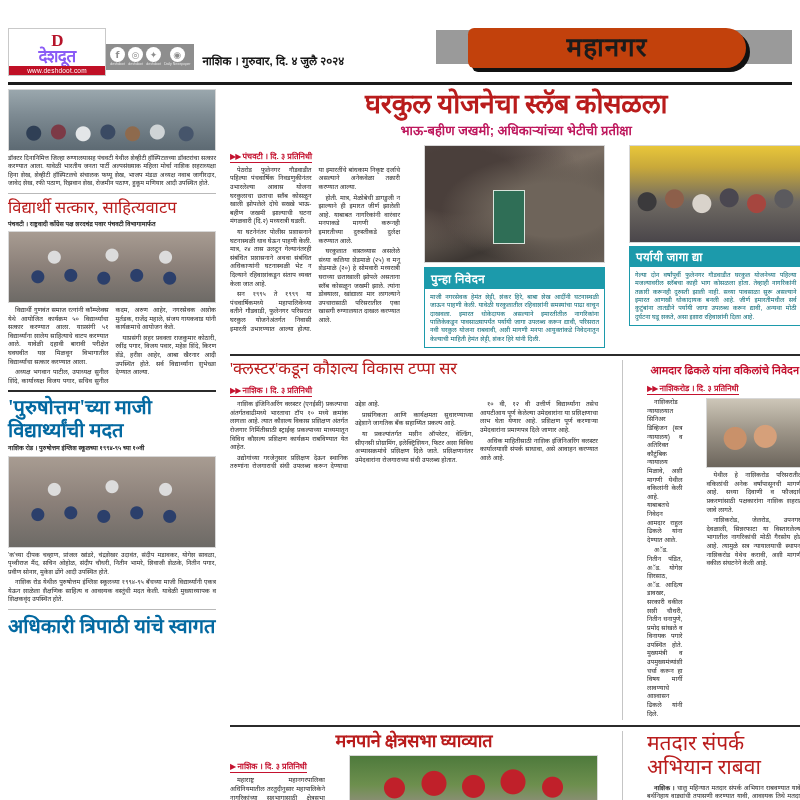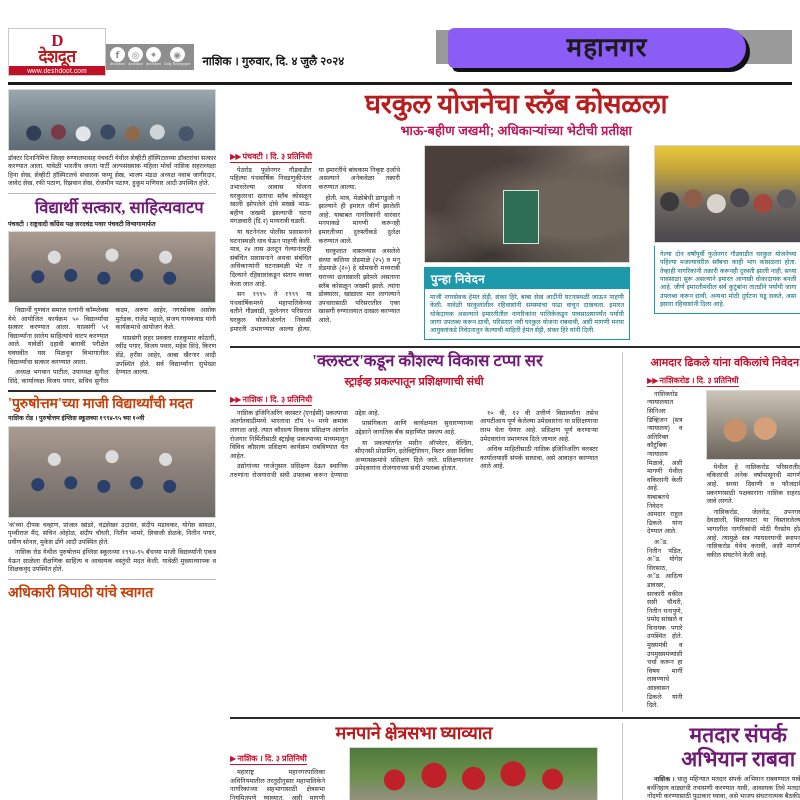--- a/index.html
+++ b/index.html
@@ -31,21 +31,21 @@
     align-items:center;
     position:relative;overflow:hidden;
   }
   .logo-d{
     position:absolute;top:2px;left:50%;transform:translateX(-50%);
     font-size:17px;font-weight:bold;color:#b6142a;
     font-family:"Liberation Serif","DejaVu Serif",serif;
     letter-spacing:-1px;
   }
   .logo-word{
-    font-size:17px;font-weight:bold;color:#b91c1c;
+    font-size:17px;font-weight:bold;color:#8b5cf6;
     line-height:1;margin-bottom:1px;letter-spacing:-0.5px;
   }
   .logo-url{
     width:100%;background:#c01026;color:#fff;
     font-size:6.5px;text-align:center;line-height:9px;height:9px;
     letter-spacing:0.2px;
   }
   .social-strip{
     display:flex;align-items:center;gap:3px;
     background:#8e8e8e;height:26px;align-self:flex-end;
@@ -69,23 +69,23 @@
     flex:1;display:flex;justify-content:flex-end;align-items:flex-start;
     position:relative;
   }
   .banner-grey{
     position:absolute;right:0;top:2px;
     width:356px;height:34px;background:#9a9a9a;
   }
   .banner-pill{
     position:relative;
     width:278px;height:40px;margin-right:46px;
-    background:#8b5cf6;border-radius:8px 26px 26px 8px;
+    background:#c2410c;border-radius:8px 26px 26px 8px;
     box-shadow:4px 4px 0 #111;
-    display:flex;align-items:center;justify-content:center;padding-left:20px;
+    display:flex;align-items:center;justify-content:center;
   }
   .banner-pill span{
     font-size:26px;font-weight:bold;color:#1b1b1b;
     letter-spacing:1px;line-height:1;
     font-family:"Liberation Serif","DejaVu Serif",serif;
   }
   .rule-thick{height:3px;background:#1b1b1b;margin-top:2px;}
 
   
   .grid{display:flex;gap:7px;margin-top:4px;}
@@ -97,29 +97,28 @@
   .hl-xl{
     font-size:27px;font-weight:bold;text-align:center;color:#b91c1c;
     line-height:1.12;letter-spacing:-0.2px;
     font-family:"Liberation Serif","DejaVu Serif",serif;
   }
   .sub-red{
     font-size:13px;font-weight:bold;text-align:center;color:#be185d;
     margin-top:4px;line-height:1.2;
   }
   .hl-m{
-    font-size:16.5px;font-weight:bold;color:#701a75;line-height:1.15;
-    font-family:"Liberation Serif","DejaVu Serif",serif;
-    margin-left:27px;
+    font-size:16.5px;font-weight:normal;color:#b91c1c;line-height:1.15;
+    font-family:"Liberation Serif","DejaVu Serif",serif;
   }
   .hl-s{
-    font-size:14px;font-weight:bold;color:#c2410c;line-height:1.15;
-    font-family:"Liberation Serif","DejaVu Serif",serif;
-  }
-  .hl-c{text-align:center;}
+    font-size:20px;font-weight:bold;color:#0369a1;line-height:1.15;
+    font-family:"Liberation Serif","DejaVu Serif",serif;
+  }
+  .hl-c{text-align:left;}
   .sub-red-s{
     font-size:11px;font-weight:bold;text-align:center;color:#c4122f;
     margin-top:2px;
   }
   .dateline{
     font-size:8px;font-weight:bold;color:#c4122f;
     border-bottom:1px solid #c4122f;display:inline-block;
     padding-bottom:1px;margin:4px 0 3px 0;
   }
   .dateline .arrow{color:#c4122f;letter-spacing:-1px;}
@@ -320,48 +319,48 @@
             </div>
             <div class="body-txt cols2">
               <p>पेठरोड फुलेनगर गौडवाडीत पहिल्या पंचवार्षिक निवडणुकीनंतर उभारलेल्या आवास योजना घरकुलाचा छताचा स्लॅब कोसळून खाली झोपलेले दोघे सख्खे भाऊ-बहीण जखमी झाल्याची घटना मंगळवारी (दि.२) मध्यरात्री घडली.</p>
               <p>या घटनेनंतर पोलीस प्रशासनाने घटनास्थळी धाव घेऊन पाहणी केली. मात्र, २४ तास उलटून गेल्यानंतरही संबंधित प्रशासनाने अथवा संबंधित अधिकाऱ्यांनी घटनास्थळी भेट न दिल्याने रहिवाशांकडून संताप व्यक्त केला जात आहे.</p>
               <p>सन १९९५ ते १९९९ या पंचवार्षिकमध्ये महापालिकेच्या वतीने गौडवाडी, फुलेनगर परिसरात घरकुल योजनेअंतर्गत निवासी इमारती उभारण्यात आल्या होत्या. या इमारतींचे बांधकाम निकृष्ट दर्जाचे असल्याने अनेकवेळा तक्रारी करण्यात आल्या.</p>
               <p>होती. मात्र, मेळोबेची डागडुजी न झाल्याने ही इमारत जीर्ण झालेली आहे. याबाबत नागरिकांनी वारंवार मनपाकडे मागणी करूनही इमारतीच्या दुरुस्तीकडे दुर्लक्ष करण्यात आले.</p>
               <p>घरकुलात वास्तव्यास असलेले संध्या कलिया शेडमाळे (२५) व मनू शेडमाळे (२०) हे सोमवारी मध्यरात्री घराच्या छताखाली झोपले असताना स्लॅब कोसळून जखमी झाले. त्यांना डोक्याला, खांद्याला मार लागल्याने उपचारासाठी परिसरातील एका खासगी रुग्णालयात दाखल करण्यात आले.</p>
             </div>
           </div>
 
-          <div style="width:206px">
+          <div style="width:181px">
             <div class="photo ph-rubble" style="height:118px"></div>
             <div class="teal-card" style="margin-top:4px">
               <div class="teal-bar">पुन्हा निवेदन</div>
               <div class="teal-body">
                 <div class="caption-teal">माजी नगरसेवक हेमंत शेट्टी, शंकर हिरे, बाबा शेख आदींनी घटनास्थळी जाऊन पाहणी केली. यावेळी घरकुलातील रहिवाशांनी समस्यांचा पाढा वाचून दाखवला. इमारत धोकेदायक असल्याने इमारतीतील नागरिकांना पालिकेकडून पावसाळ्यापर्यंत पर्यायी जागा उपलब्ध करून द्यावी, परिसरात नवी घरकुल योजना राबवावी, अशी मागणी मनपा आयुक्तांकडे निवेदनातून केल्याची माहिती हेमंत शेट्टी, शंकर हिरे यांनी दिली.</div>
               </div>
             </div>
           </div>
 
           <div style="flex:1">
             <div class="photo ph-crowd" style="height:98px"></div>
             <div class="teal-card" style="margin-top:3px;border-top:none">
+              <div class="teal-bar">पर्यायी जागा द्या</div>
               <div class="teal-body">
                 <div class="caption-teal">गेल्या दोन वर्षांपूर्वी फुलेनगर गौडवाडीत घरकुल योजनेच्या पहिल्या मजल्यावरील स्लॅबचा काही भाग कोसळला होता. तेव्हाही नागरिकांनी तक्रारी करूनही दुरुस्ती झाली नाही. सध्या पावसाळा सुरू असल्याने इमारत आणखी धोकादायक बनली आहे. जीर्ण इमारतीमधील सर्व कुटुंबांना तातडीने पर्यायी जागा उपलब्ध करून द्यावी, अन्यथा मोठी दुर्घटना घडू शकते, असा इशारा रहिवाशांनी दिला आहे.</div>
               </div>
             </div>
           </div>
         </div>
       </div>
 
       <hr class="hr-dark" style="margin-top:6px">
 
       <div class="flexrow">
 
         <div style="width:368px">
           <div class="hl-m hl-c">'क्लस्टर'कडून कौशल्य विकास टप्पा सर</div>
-          <div class="sub-red-s">स्ट्राईव्ह प्रकल्पातून प्रशिक्षणाची संधी</div>
           <div class="dateline">
             <span class="arrow">▶▶</span>
             <span>नाशिक । दि. ३ प्रतिनिधी</span>
           </div>
           <div class="body-txt cols3">
             <p>नाशिक इंजिनिअरिंग क्लस्टर (एनईसी) प्रकल्पाचा अंतर्गतवाढीमध्ये भारताचा टॉप १० मध्ये क्रमांक लागला आहे. त्यात कौशल्य विकास प्रशिक्षण अंतर्गत रोजगार निर्मितीसाठी स्ट्राईव्ह प्रकल्पाच्या माध्यमातून विविध कौशल्य प्रशिक्षण कार्यक्रम राबविण्यात येत आहेत.</p>
             <p>उद्योगांच्या गरजेनुसार प्रशिक्षण देऊन स्थानिक तरुणांना रोजगाराची संधी उपलब्ध करून देण्याचा उद्देश आहे.</p>
             <p>प्रासंगिकता आणि कार्यक्षमता सुधारण्याच्या उद्देशाने जागतिक बँक सहाय्यित प्रकल्प आहे.</p>
             <p>या प्रकल्पांतर्गत मशीन ऑपरेटर, वेल्डिंग, सीएनसी प्रोग्रामिंग, इलेक्ट्रिशियन, फिटर अशा विविध अभ्यासक्रमांचे प्रशिक्षण दिले जाते. प्रशिक्षणानंतर उमेदवारांना रोजगाराच्या संधी उपलब्ध होतात.</p>
             <p>१० वी, १२ वी उत्तीर्ण विद्यार्थ्यांना तसेच आयटीआय पूर्ण केलेल्या उमेदवारांना या प्रशिक्षणाचा लाभ घेता येणार आहे. प्रशिक्षण पूर्ण करणाऱ्या उमेदवारांना प्रमाणपत्र दिले जाणार आहे.</p>

